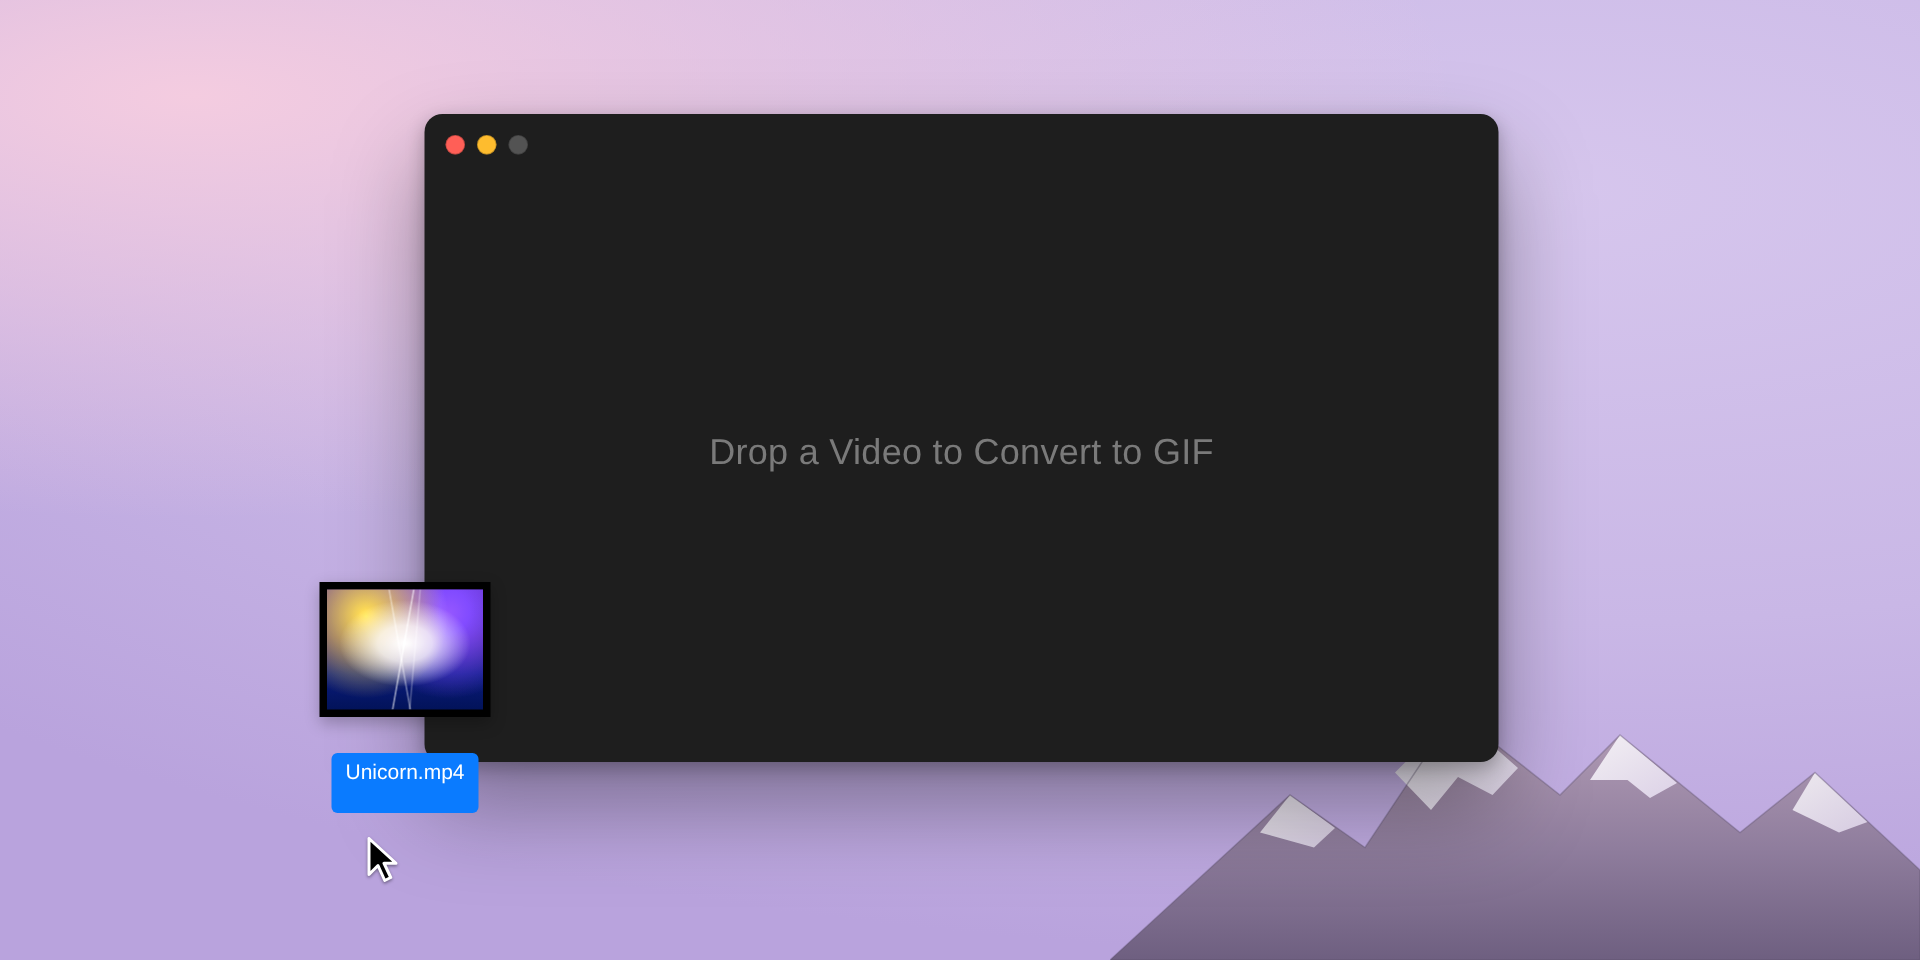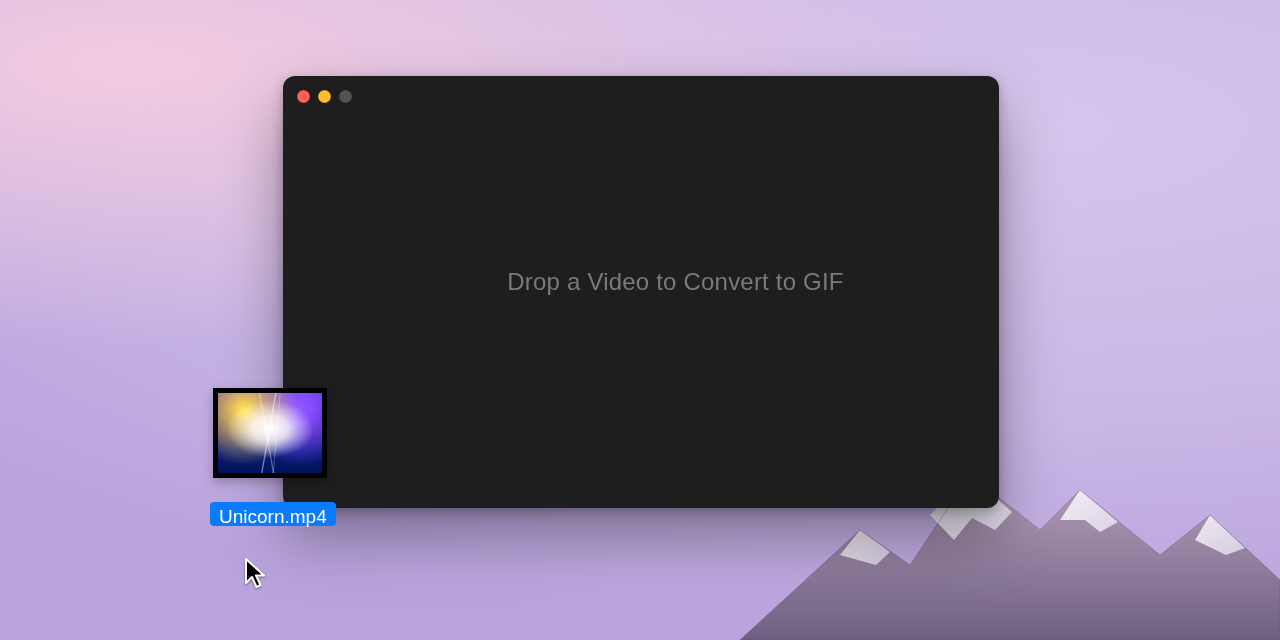--- a/index.html
+++ b/index.html
@@ -29,21 +29,21 @@
   .window {
     position: absolute;
     left: 283px;
     top: 76px;
     width: 716px;
     height: 432px;
     background: #1e1e1e;
     border-radius: 12px;
     box-shadow: 0 30px 60px rgba(0,0,0,0.35), 0 4px 12px rgba(0,0,0,0.25);
     display: flex;
-    flex-direction: row;
+    flex-direction: column;
   }
   .titlebar { height: 40px; display: flex; align-items: center; padding-left: 14px; gap: 8px; }
   .traffic { width: 13px; height: 13px; border-radius: 50%; }
   .traffic.close    { background: #ff5f57; box-shadow: inset 0 0 0 .5px rgba(0,0,0,.25); }
   .traffic.minimize { background: #febc2e; box-shadow: inset 0 0 0 .5px rgba(0,0,0,.25); }
   .traffic.zoom     { background: #535353; box-shadow: inset 0 0 0 .5px rgba(0,0,0,.2); }
 
   .dropzone {
     flex: 1;
     display: flex;
@@ -96,24 +96,24 @@
       linear-gradient(100deg, rgba(255,255,255,0) 48%, rgba(255,255,255,.5) 49%, rgba(255,255,255,0) 50%),
       linear-gradient( 80deg, rgba(255,255,255,0) 46%, rgba(255,255,255,.35) 47%, rgba(255,255,255,0) 48%),
       linear-gradient( 95deg, rgba(255,255,255,0) 55%, rgba(255,255,255,.25) 56%, rgba(255,255,255,0) 57%);
     mix-blend-mode: screen;
   }
 
   .file-label {
     display: inline-block;
     background: #0a7bff;
     color: #ffffff;
-    font-size: 19px;
+    font-size: 14px;
     line-height: 1;
     font-weight: 500;
-    padding: 5px 9px 0;
+    padding: 5px 9px 21px;
     border-radius: 4px;
     white-space: nowrap;
   }
 
   
   .cursor {
     position: absolute;
     left: 244px;
     top: 557px;
     width: 24px;

